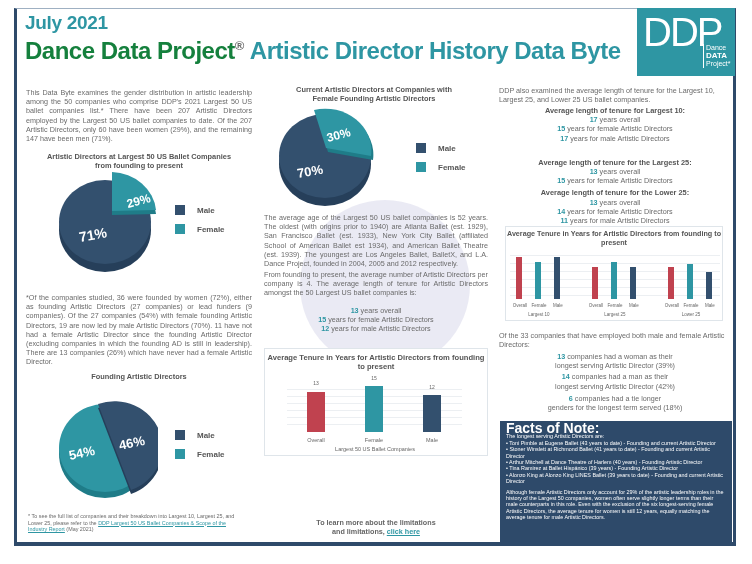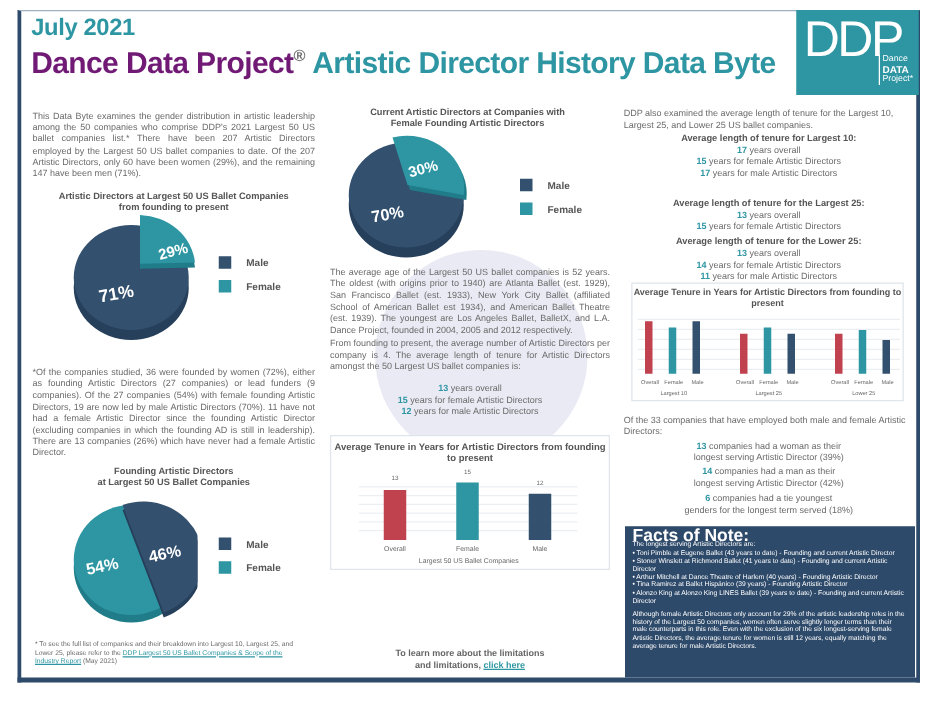--- a/index.html
+++ b/index.html
@@ -3,21 +3,21 @@
 <meta charset="utf-8">
 <style>
   * { box-sizing: border-box; margin: 0; padding: 0; }
   html, body { width: 752px; height: 564px; background: #ffffff; overflow: hidden; }
   body { font-family: "Liberation Sans", sans-serif; color: #555; position: relative; }
   .frame { position: absolute; left: 14px; top: 8px; width: 722px; height: 538px;
     border-left: 3px solid #2e4a6a; border-right: 3px solid #2e4a6a; border-bottom: 4px solid #2e4a6a;
     border-top: 1px solid #9fb0c2; }
   .header-date { position: absolute; left: 25px; top: 12px; font-size: 19px; font-weight: bold; color: #2e96a3; letter-spacing: -0.3px; }
   .header-title { position: absolute; left: 25px; top: 37px; font-size: 24px; font-weight: bold; white-space: nowrap; letter-spacing: -0.5px; }
-  .header-title .brand { color: #701a75; }
+  .header-title .brand { color: #15803d; }
   .header-title .reg { font-size: 13px; vertical-align: super; color: #6c6c6c; margin-right: 6px; }
   .header-title .rest { color: #2e96a3; }
   .logo { position: absolute; left: 637px; top: 8px; width: 98px; height: 68px; background: #2e96a3; color: #fff; }
   .logo-big { position: absolute; left: 6px; top: 2px; font-size: 40px; letter-spacing: -2px; font-weight: normal; }
   .logo-small { position: absolute; left: 66px; top: 36px; font-size: 7px; line-height: 8px; border-left: 1px solid #fff; padding-left: 2px; }
   .logo-small b { display: block; font-size: 8px; }
 
   .col { position: absolute; font-size: 7.2px; line-height: 9.2px; color: #6a6a6a; }
   .justify { text-align: justify; }
   .chart-title { font-weight: bold; color: #555; text-align: center; font-size: 7.4px; line-height: 9px; }
@@ -85,21 +85,20 @@
       <div class="swatch" style="background:#2e96a3"></div>
       <span>Female</span>
     </div>
 </div>
 
 <div class="col justify" style="left:26px; top:293px; width:226px;">*Of the companies studied, 36 were founded by women (72%), either as founding Artistic Directors (27 companies) or lead funders (9 companies). Of the 27 companies (54%) with female founding Artistic Directors, 19 are now led by male Artistic Directors (70%). 11 have not had a female Artistic Director since the founding Artistic Director (excluding companies in which the founding AD is still in leadership). There are 13 companies (26%) which have never had a female Artistic Director.</div>
 
 <div class="col" style="left:26px; top:372px; width:226px;">
   <div class="chart-title">
     <div>Founding Artistic Directors</div>
-    <div>at Largest 50 US Ballet Companies</div>
   </div>
 </div>
 <svg style="position:absolute; left:58px; top:398px;" width="100" height="105" viewBox="0 0 100 105">
   <ellipse cx="47" cy="56" rx="46" ry="44" fill="#1f7c88"></ellipse>
   <ellipse cx="47" cy="50" rx="46" ry="44" fill="#2e96a3"></ellipse>
   <path d="M40 6 A46 44 0 0 1 73 92 Z" fill="#263f5a" transform="translate(0,4)"></path>
   <path d="M40 6 A46 44 0 0 1 73 92 Z" fill="#33506e"></path>
   <text x="62" y="52" font-size="13" font-weight="bold" fill="#fff" font-family="Liberation Sans, sans-serif" transform="rotate(-12 62 52)">46%</text>
   <text x="12" y="62" font-size="13" font-weight="bold" fill="#fff" font-family="Liberation Sans, sans-serif" transform="rotate(-12 12 62)">54%</text>
 </svg>
@@ -231,21 +230,21 @@
   <div class="bar-cat" style="left:94px; top:85px; font-size:4.5px;">Largest 25</div>
   <div class="bar-cat" style="left:170px; top:85px; font-size:4.5px;">Lower 25</div>
 </div>
 
 <div class="col" style="left:499px; top:331px; width:232px;">Of the 33 companies that have employed both male and female Artistic Directors:</div>
 <div class="col center" style="left:499px; top:352px; width:232px;">
   <div><span class="num">13</span><span> companies had a woman as their</span></div>
   <div>longest serving Artistic Director (39%)</div>
   <div style="margin-top:2px;"><span class="num">14</span><span> companies had a man as their</span></div>
   <div>longest serving Artistic Director (42%)</div>
-  <div style="margin-top:3px;"><span class="num">6</span><span> companies had a tie youngest</span></div>
+  <div style="margin-top:3px;"><span class="num">6</span><span> companies had a tie longer</span></div>
   <div>genders for the longest term served (18%)</div>
 </div>
 
 <div class="facts">
   <h3>Facts of Note:</h3>
   <div>The longest serving Artistic Directors are:</div>
   <ul>
     <li>Toni Pimble at Eugene Ballet (43 years to date) - Founding and current Artistic Director</li>
     <li>Stoner Winslett at Richmond Ballet (41 years to date) - Founding and current Artistic Director</li>
     <li>Arthur Mitchell at Dance Theatre of Harlem (40 years) - Founding Artistic Director</li>

